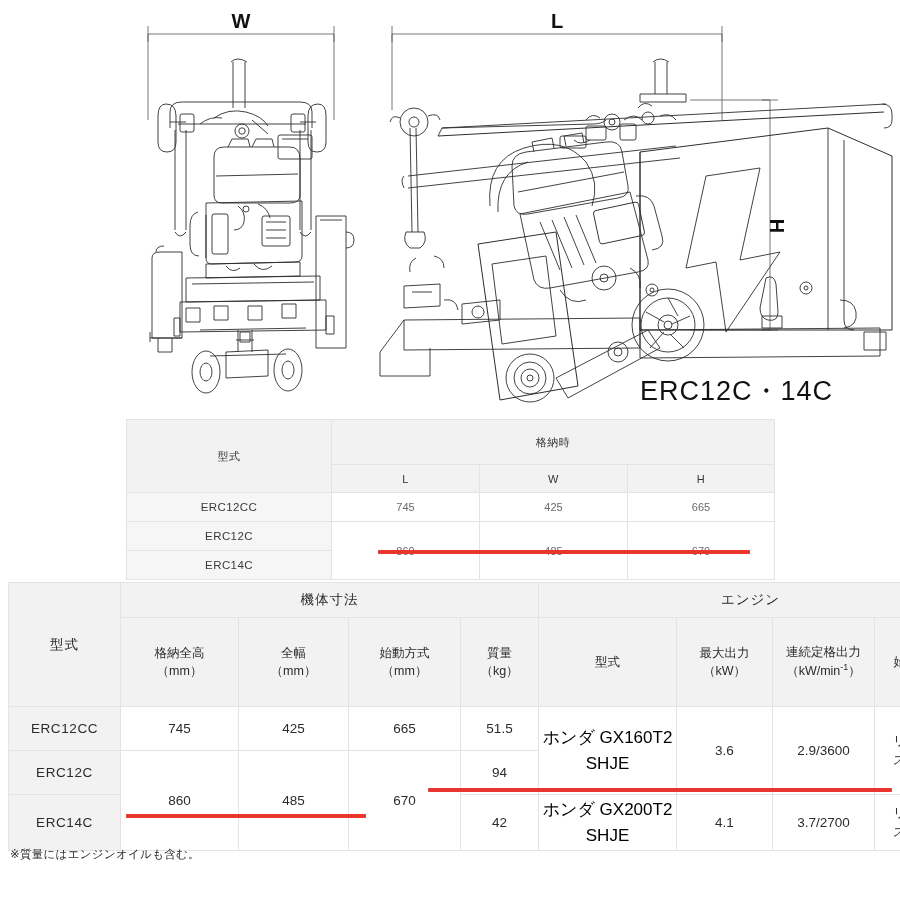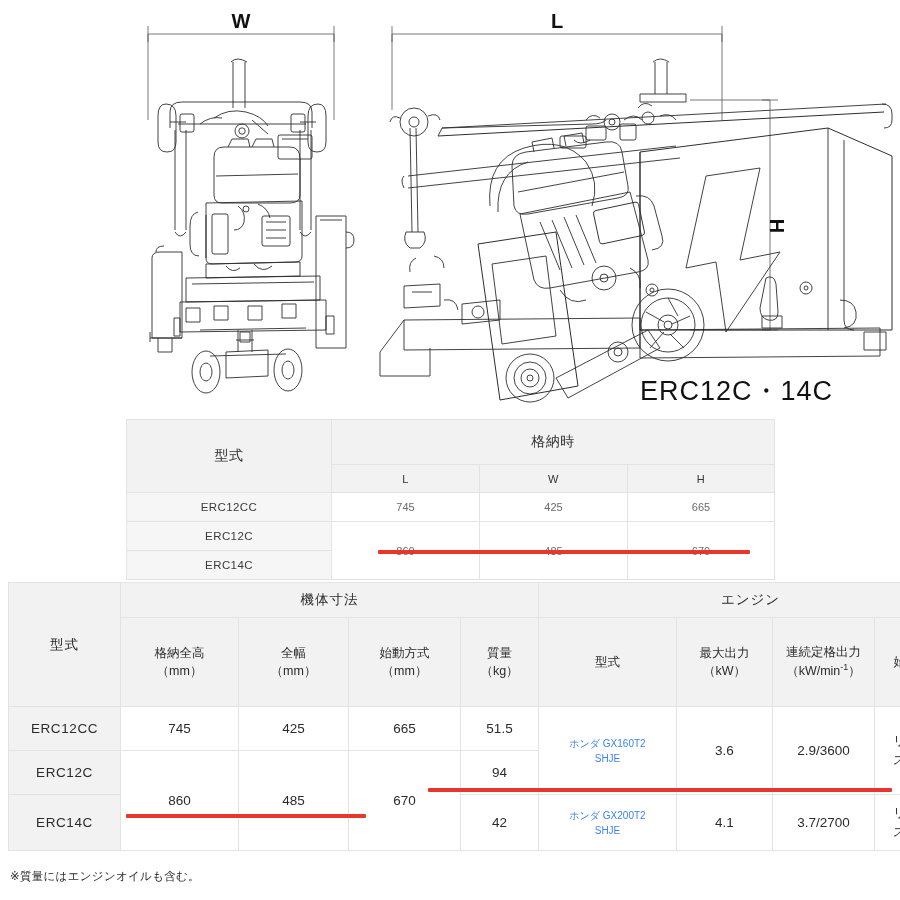--- a/index.html
+++ b/index.html
@@ -49,21 +49,21 @@
   
   .storage-wrap {
     position: absolute;
     left: 126px;
     top: 419px;
     width: 648px;
   }
   .storage-tbl { width: 648px; }
   .storage-tbl .hcell {
     background: #f2f2f2;
-    font-size: 14px;
+    font-size: 11px;
     color: #333;
     letter-spacing: .5px;
   }
   .storage-tbl .sub-head {
     background: #f2f2f2;
     font-size: 11px;
     letter-spacing: .5px;
   }
   .storage-tbl .model-cell {
     background: #f6f6f6;
@@ -115,23 +115,23 @@
     font-size: 13.5px;
     color: #2b2b2b;
     letter-spacing: .6px;
   }
   .spec-tbl .val {
     font-size: 13.5px;
     color: #2b2b2b;
     position: relative;
   }
   .spec-tbl .eng-name {
-    font-size: 10px;
+    font-size: 17px;
     line-height: 1.5;
-    color: #3b82f6;
+    color: #000000;
   }
   .spec-tbl .starter {
     font-size: 12.5px;
     line-height: 1.5;
     color: #2b2b2b;
   }
   .spec-tbl .row-a { height: 44px; }
   .spec-tbl .row-b { height: 44px; }
   .spec-tbl .row-c { height: 56px; }
 
@@ -143,21 +143,21 @@
     position: absolute;
     background: #e8362e;
     height: 4px;
     border-radius: 1px;
   }
 
   
   .footnote {
     position: absolute;
     left: 10px;
-    top: 869px;
+    top: 847px;
     font-size: 11.5px;
     color: #2b2b2b;
     letter-spacing: .3px;
   }
 
   .dim-label {
     font-family: "Liberation Sans", "DejaVu Sans", sans-serif;
     font-weight: bold;
     fill: #111111;
   }

